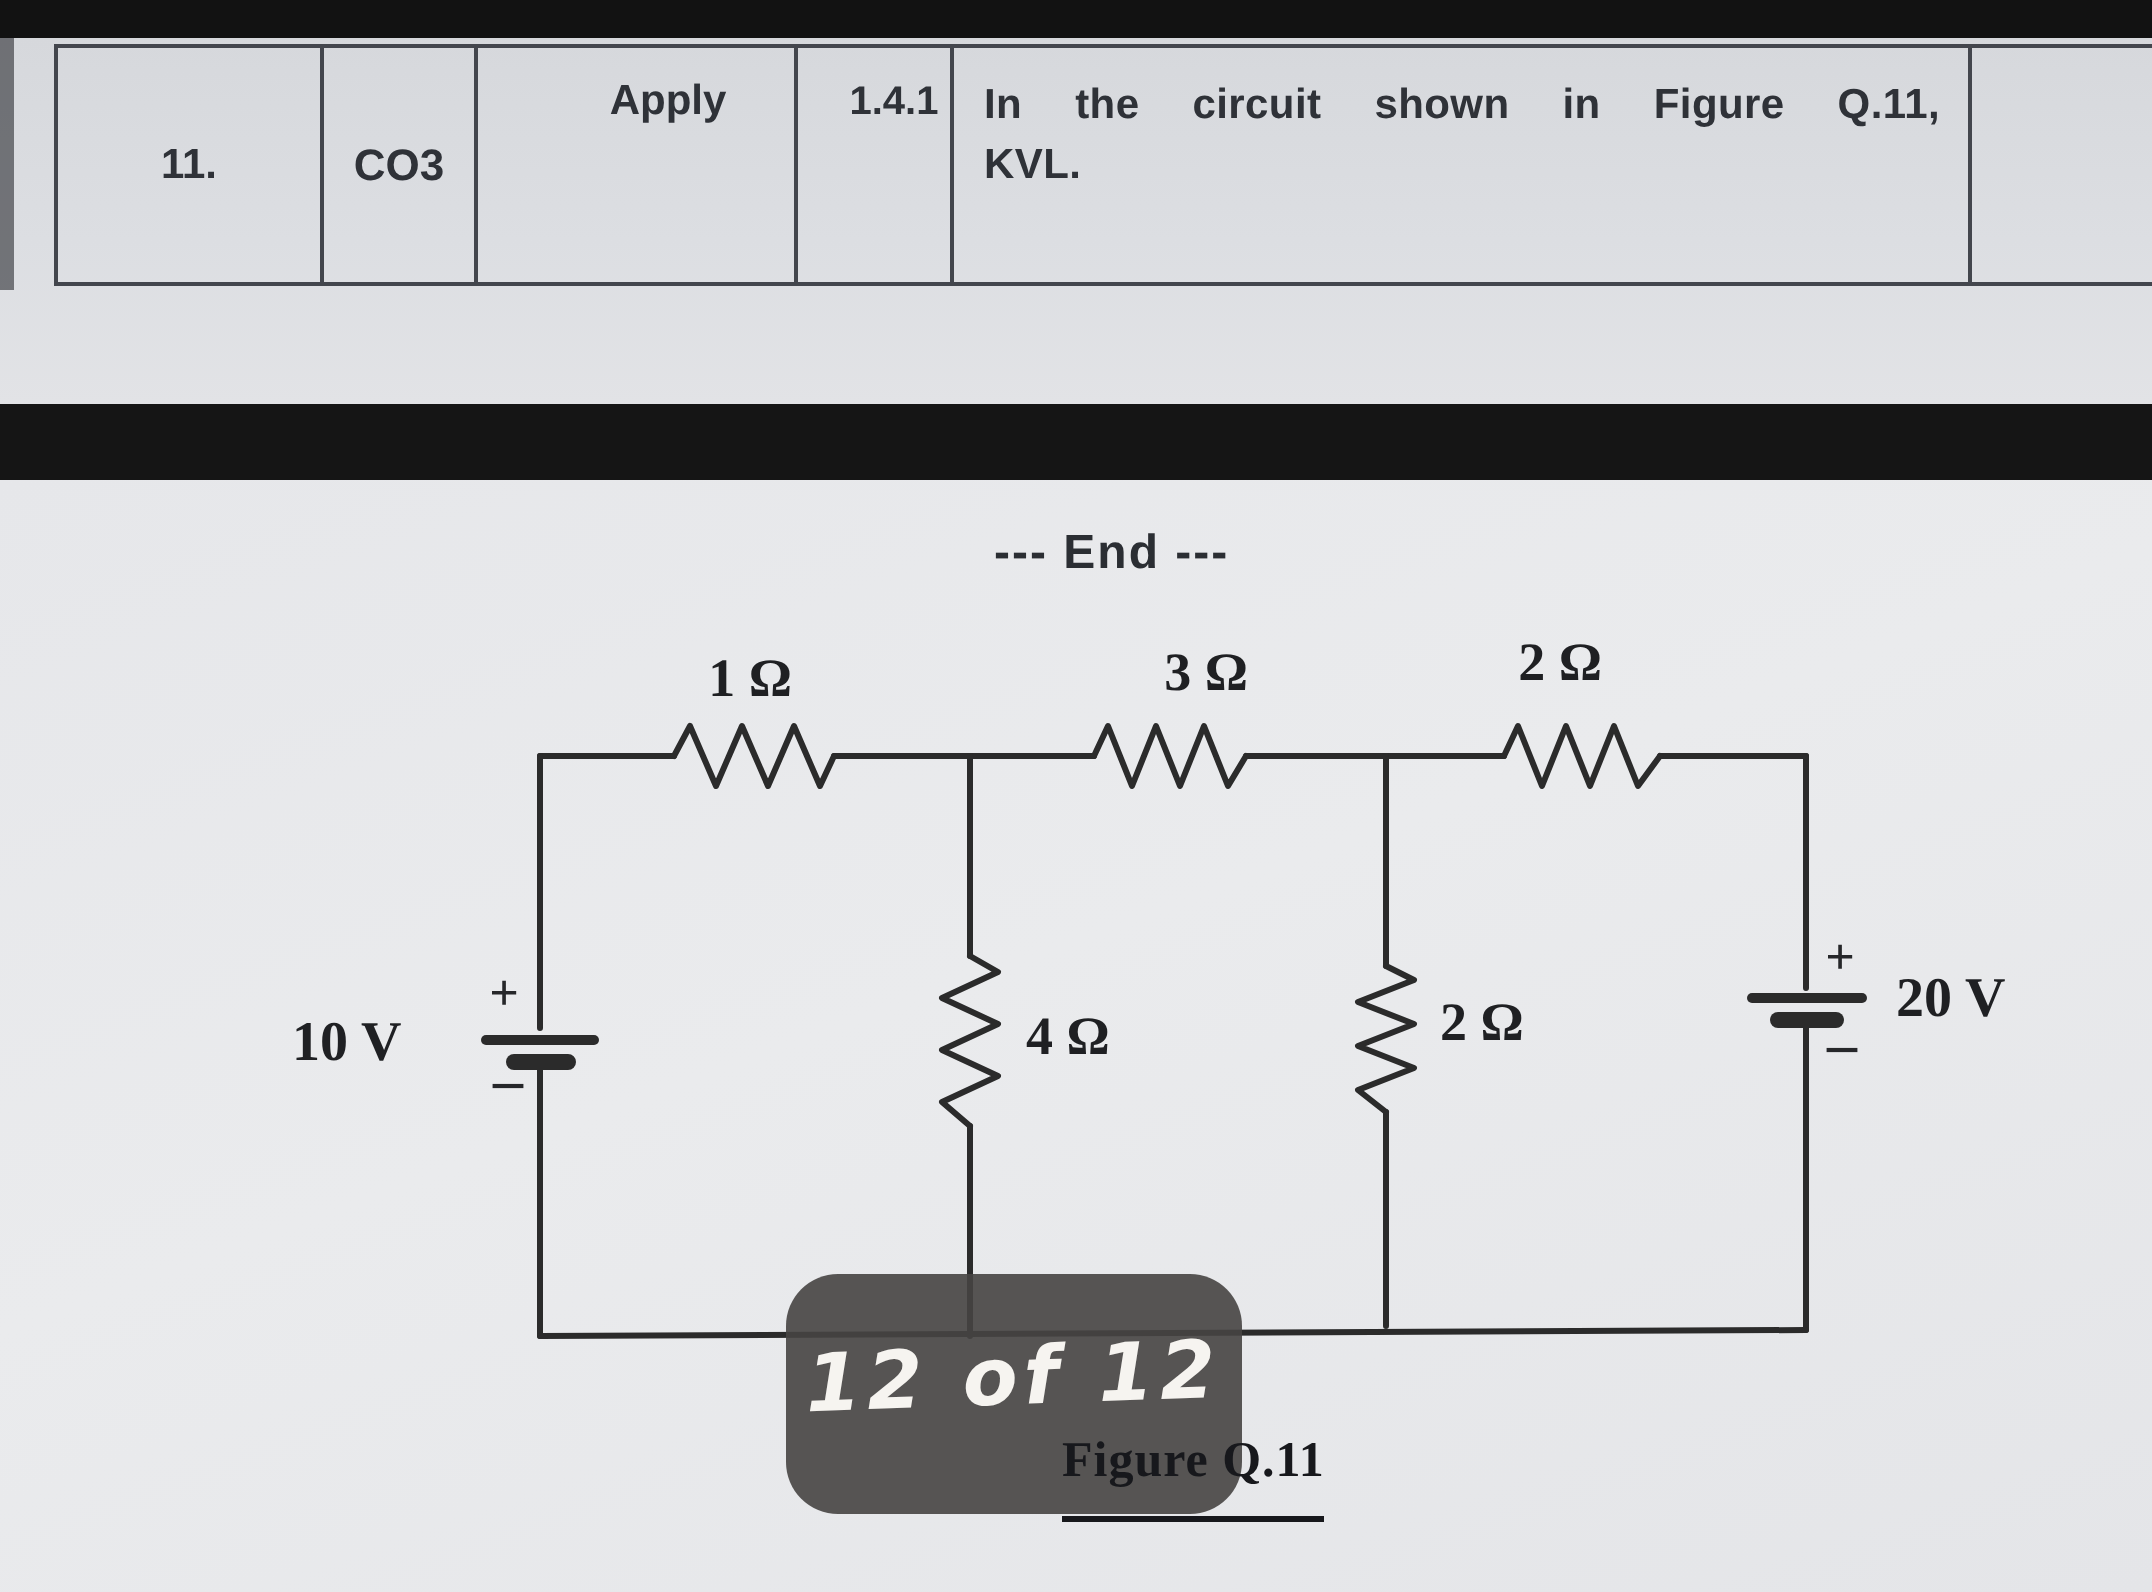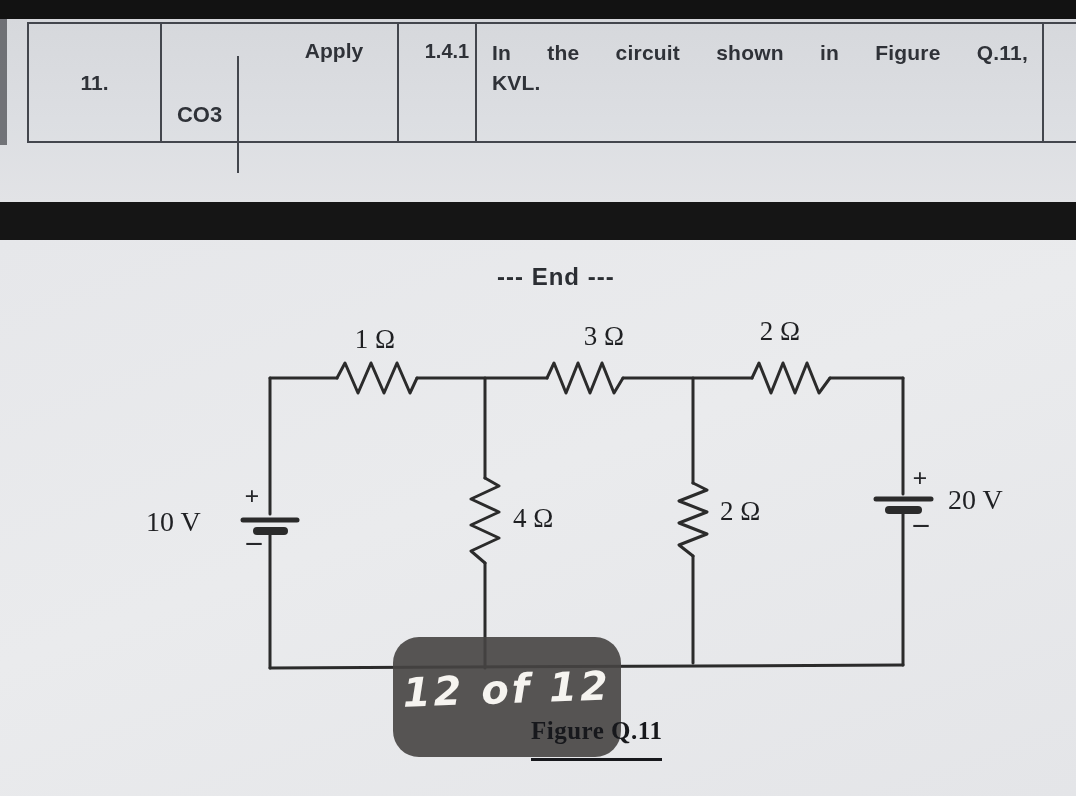--- a/index.html
+++ b/index.html
@@ -28,41 +28,41 @@
     border-top: 2px solid #43464d;
     border-bottom: 2px solid #43464d;
     border-left: 2px solid #43464d;
     color: #2f3238;
   }
   .qtable .cell { border-right: 2px solid #43464d; height: 100%; }
   .qtable .cell:last-child { border-right: none; flex: 1; }
   .c-num   { width: 133px; display: flex; align-items: center; justify-content: center;
              font-size: 21px; font-weight: 700; }
   .c-co    { width: 77px;  display: flex; align-items: center; justify-content: center;
-             font-size: 22px; font-weight: 600; margin-top: 32px; }
+             font-size: 22px; font-weight: 600; }
   .c-level { width: 160px; padding-top: 15px; text-align: center; font-size: 21px; font-weight: 600; padding-left: 32px; }
   .c-code  { width: 58px;  padding-top: 16px; text-align: center; font-size: 20px; font-weight: 600; margin-left: 20px; }
-  .c-text  { width: 567px; padding: 14px 14px 0 15px; font-size: 21px; font-weight: 600;
+  .c-text  { width: 509px; padding: 14px 14px 0 15px; font-size: 21px; font-weight: 600;
              line-height: 30px; letter-spacing: .2px; }
   .jline { text-align: justify; text-align-last: justify; }
 
   
   .end-marker {
     position: absolute; left: 497px; top: 263px; width: 200px;
     text-align: left; font-size: 24px; font-weight: 700; color: #2b2e33;
     letter-spacing: 1px;
   }
 
   
   .circuit-svg { position: absolute; left: 0; top: 0; width: 1076px; height: 796px; z-index: 2; }
 
   .clabel {
     position: absolute; z-index: 3;
     font-family: "Liberation Serif", serif;
-    font-weight: 400; color: #1f2023; white-space: nowrap;
+    font-weight: 700; color: #1f2023; white-space: nowrap;
   }
   .lab-r1 { left: 335px; top: 324px; width: 80px; text-align: center; font-size: 27px; }
   .lab-r2 { left: 544px; top: 321px; width: 80px; text-align: right; font-size: 27px; }
   .lab-r3 { left: 740px; top: 316px; width: 80px; text-align: center; font-size: 27px; }
   .lab-r4 { left: 513px; top: 503px; font-size: 27px; }
   .lab-r5 { left: 720px; top: 496px; font-size: 27px; }
   .lab-v1 { left: 146px; top: 506px; width: 84px; text-align: left; font-size: 28px; }
   .lab-v2 { left: 948px; top: 484px; font-size: 28px; }
   .sign { position: absolute; z-index: 3; font-family: "Liberation Serif", serif;
           font-weight: 700; color: #26272a; }

